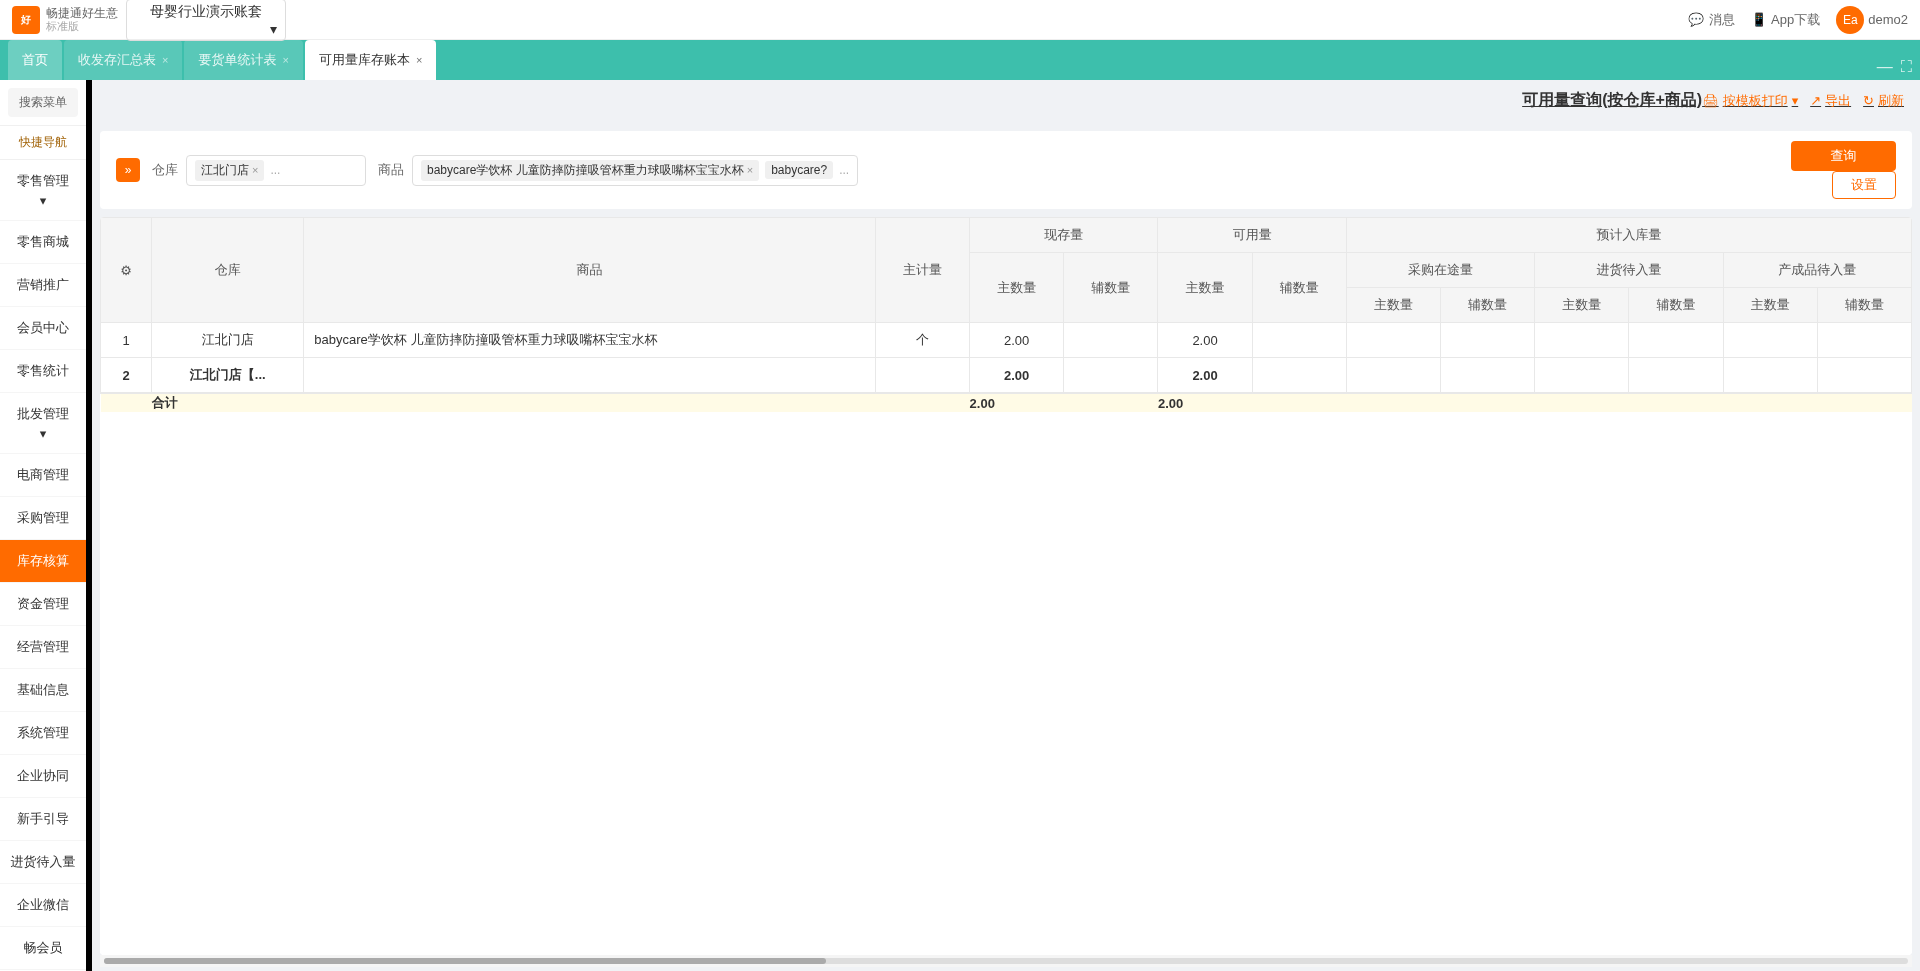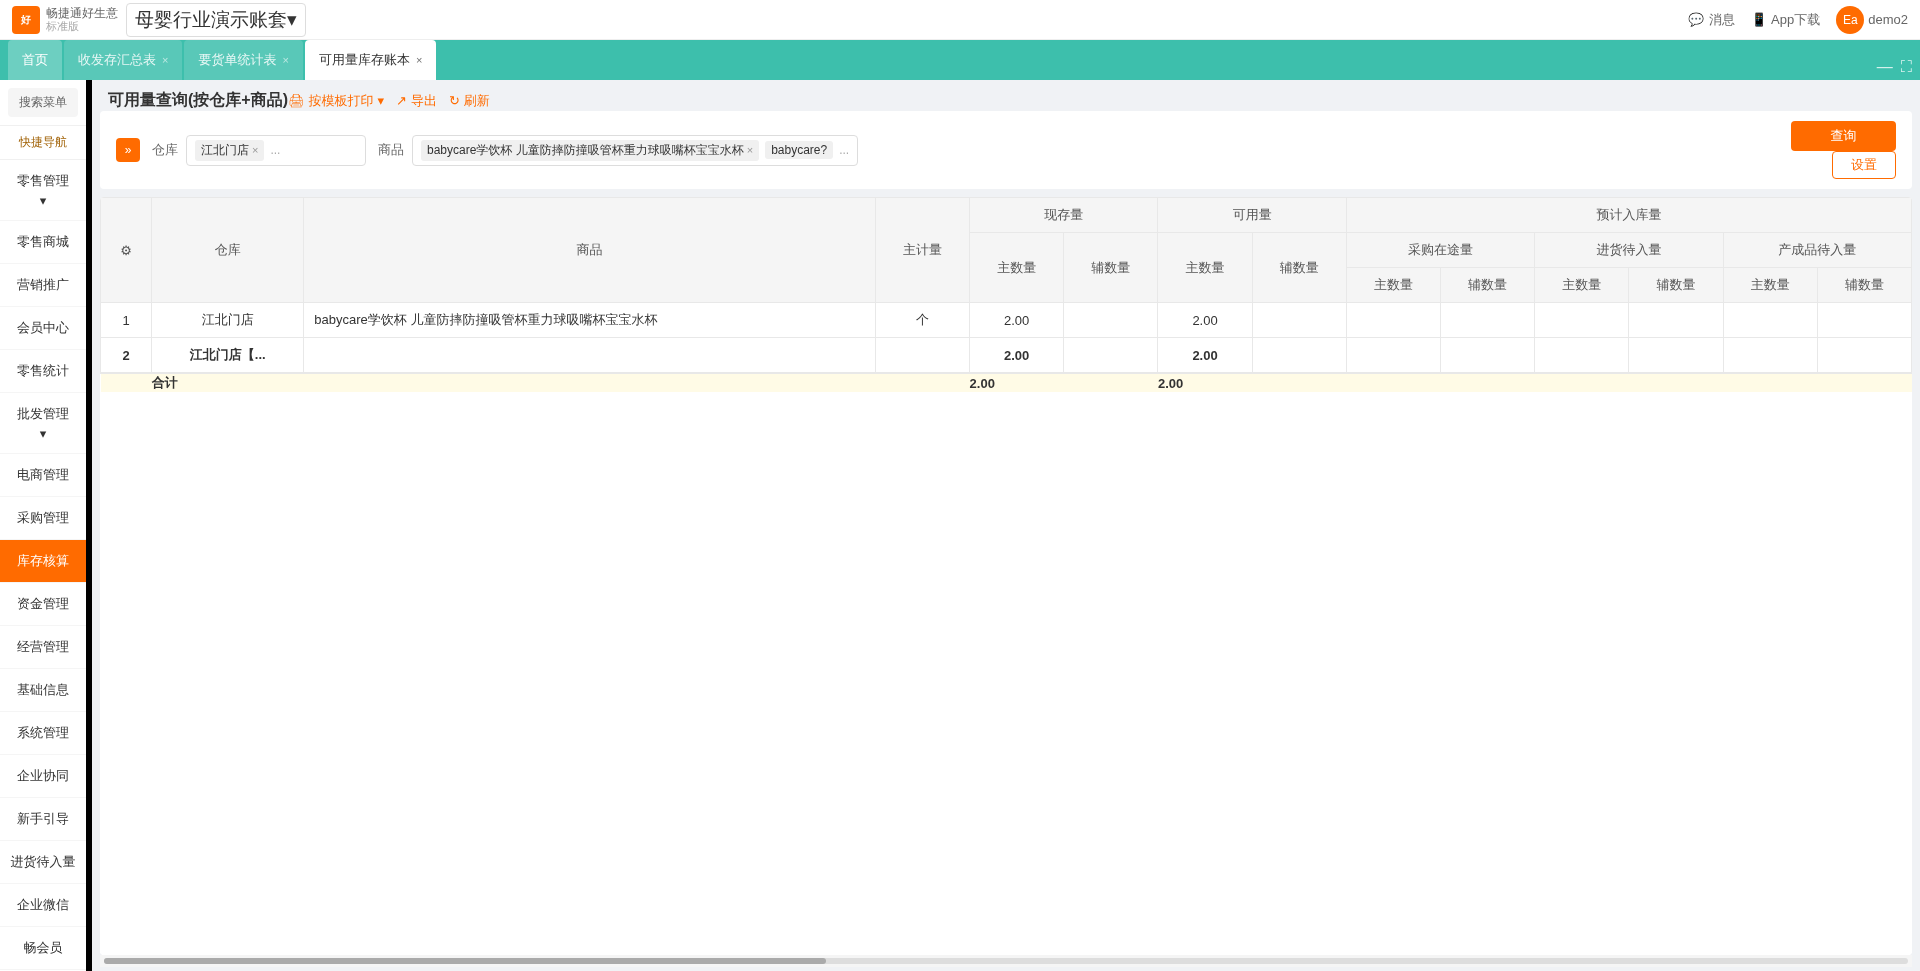--- a/index.html
+++ b/index.html
@@ -44,23 +44,24 @@
       line-height: 1.2;
     }
     .workspace-selector {
       display: flex;
       align-items: center;
       gap: 0;
       border: 1px solid #ddd;
       border-radius: 4px;
       padding: 3px 8px;
       cursor: pointer;
-      font-size: 19px;
+      font-size: 14px;
       color: #333;
       min-width: 160px;
+      flex-direction: column;
     }
     .top-bar-right {
       display: flex;
       align-items: center;
       gap: 16px;
     }
     .top-bar-action {
       display: flex;
       align-items: center;
       gap: 4px;
@@ -195,24 +196,25 @@
       flex: 1;
       display: flex;
       flex-direction: column;
       overflow: hidden;
       background: #f0f2f5;
     }
 
     
     .page-header {
       background: #f0f2f5;
-      padding: 10px 16px 0;
-      display: flex;
-      align-items: center;
-      justify-content: flex-start;
+      padding: 10px 16px 20px;
+      display: flex;
+      align-items: center;
+      justify-content: flex-end;
+      text-decoration: underline;
     }
     .page-title {
       font-size: 16px;
       font-weight: bold;
       color: #333;
     }
     .page-actions {
       display: flex;
       align-items: center;
       gap: 12px;

